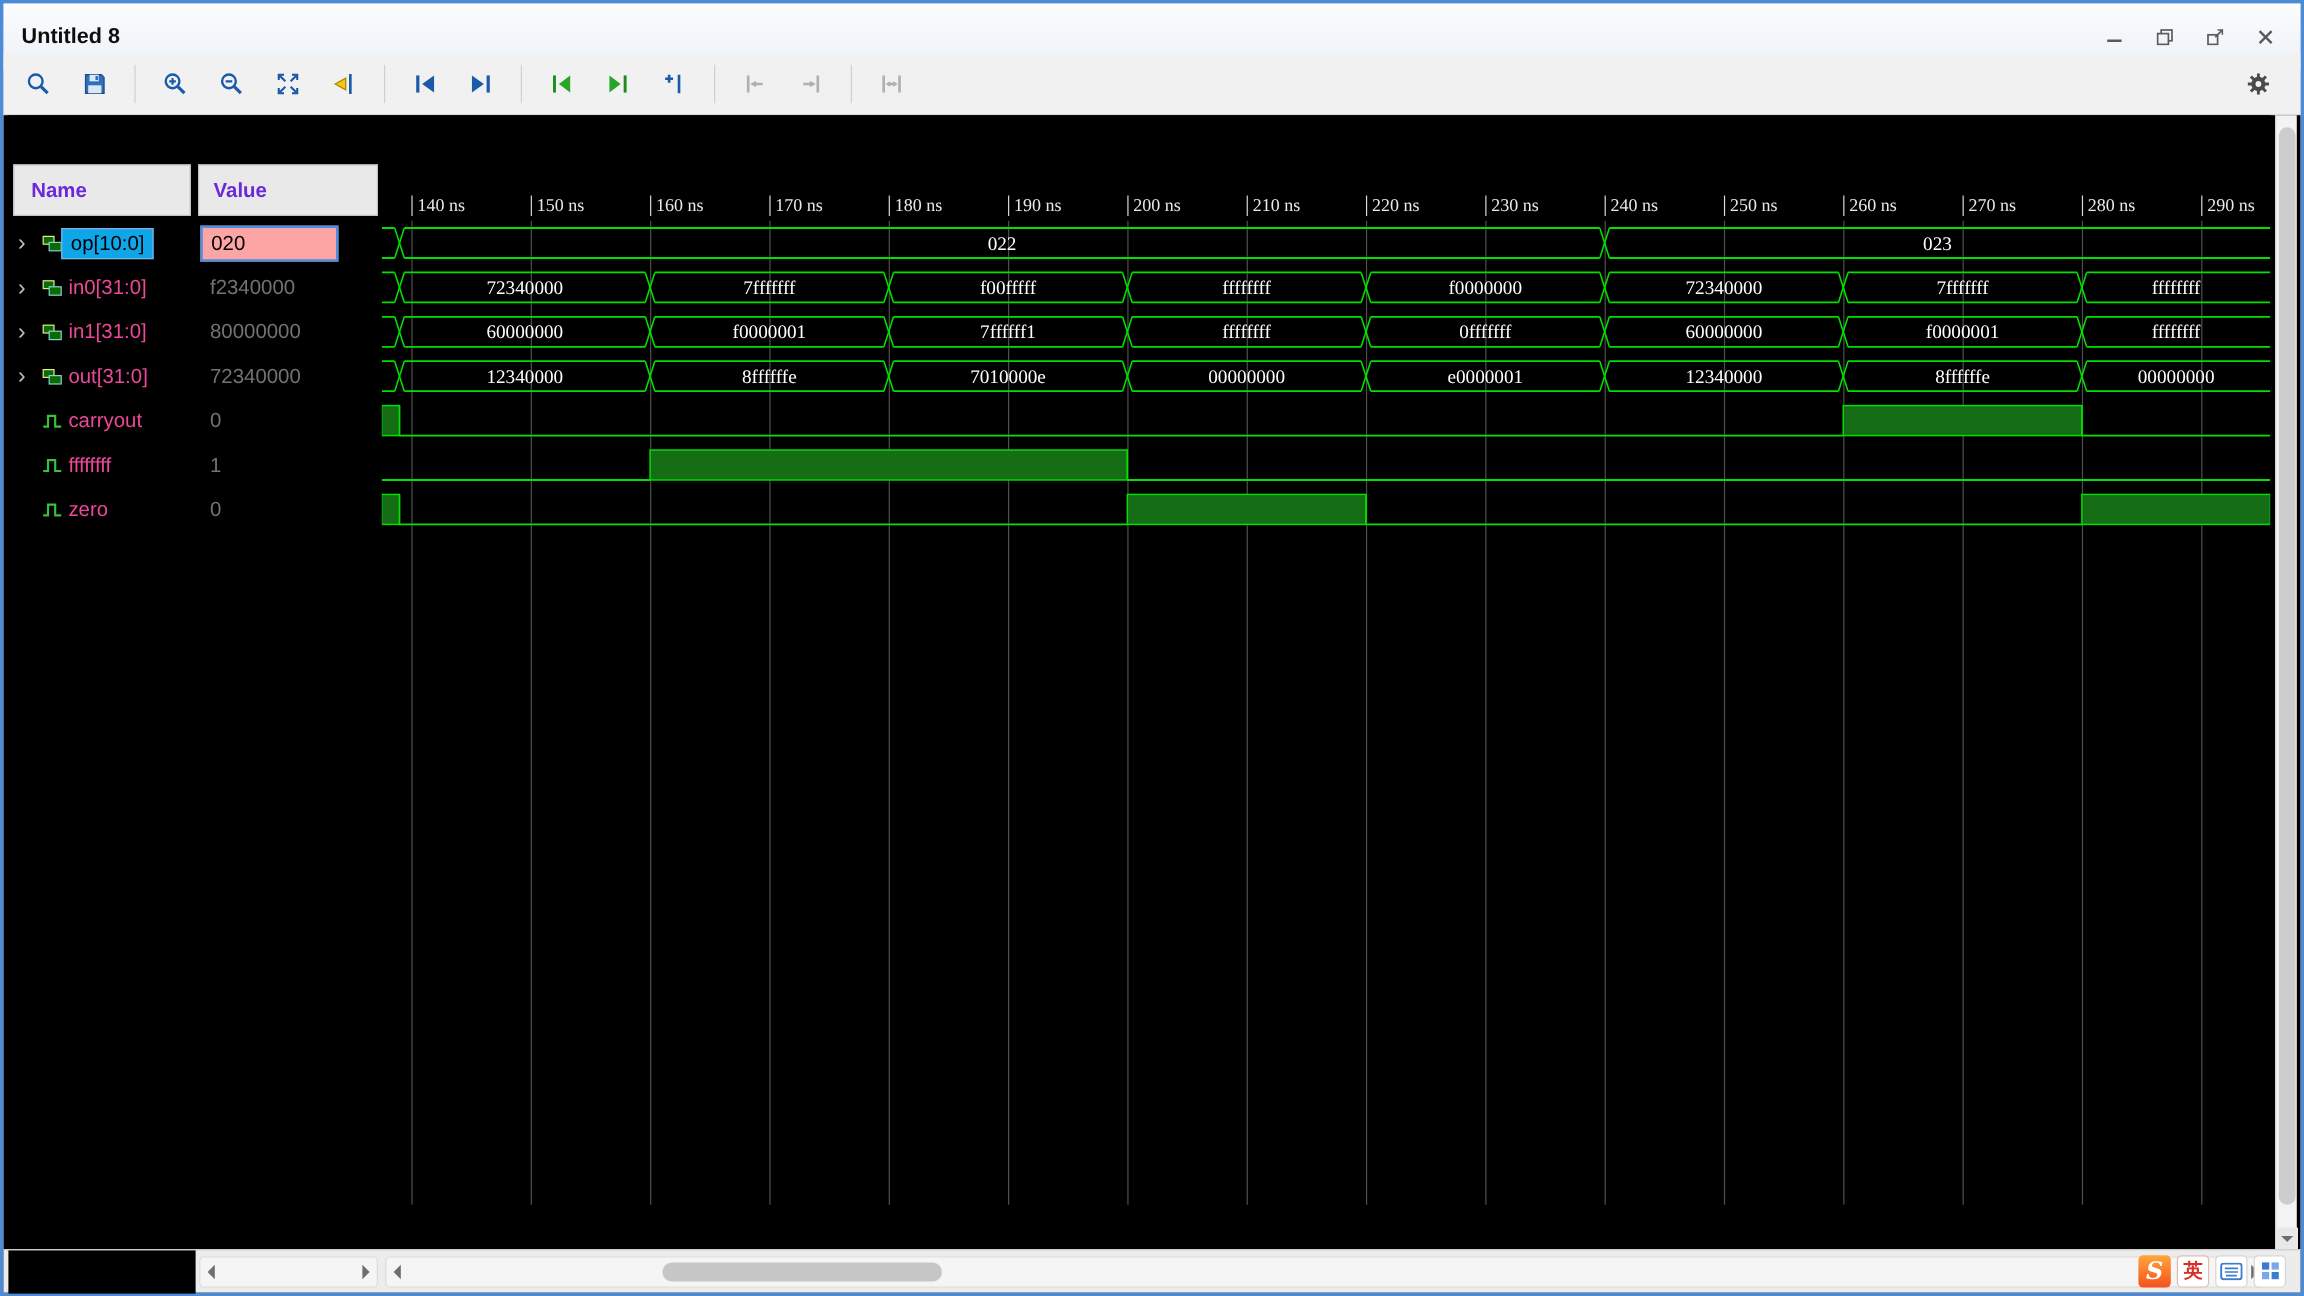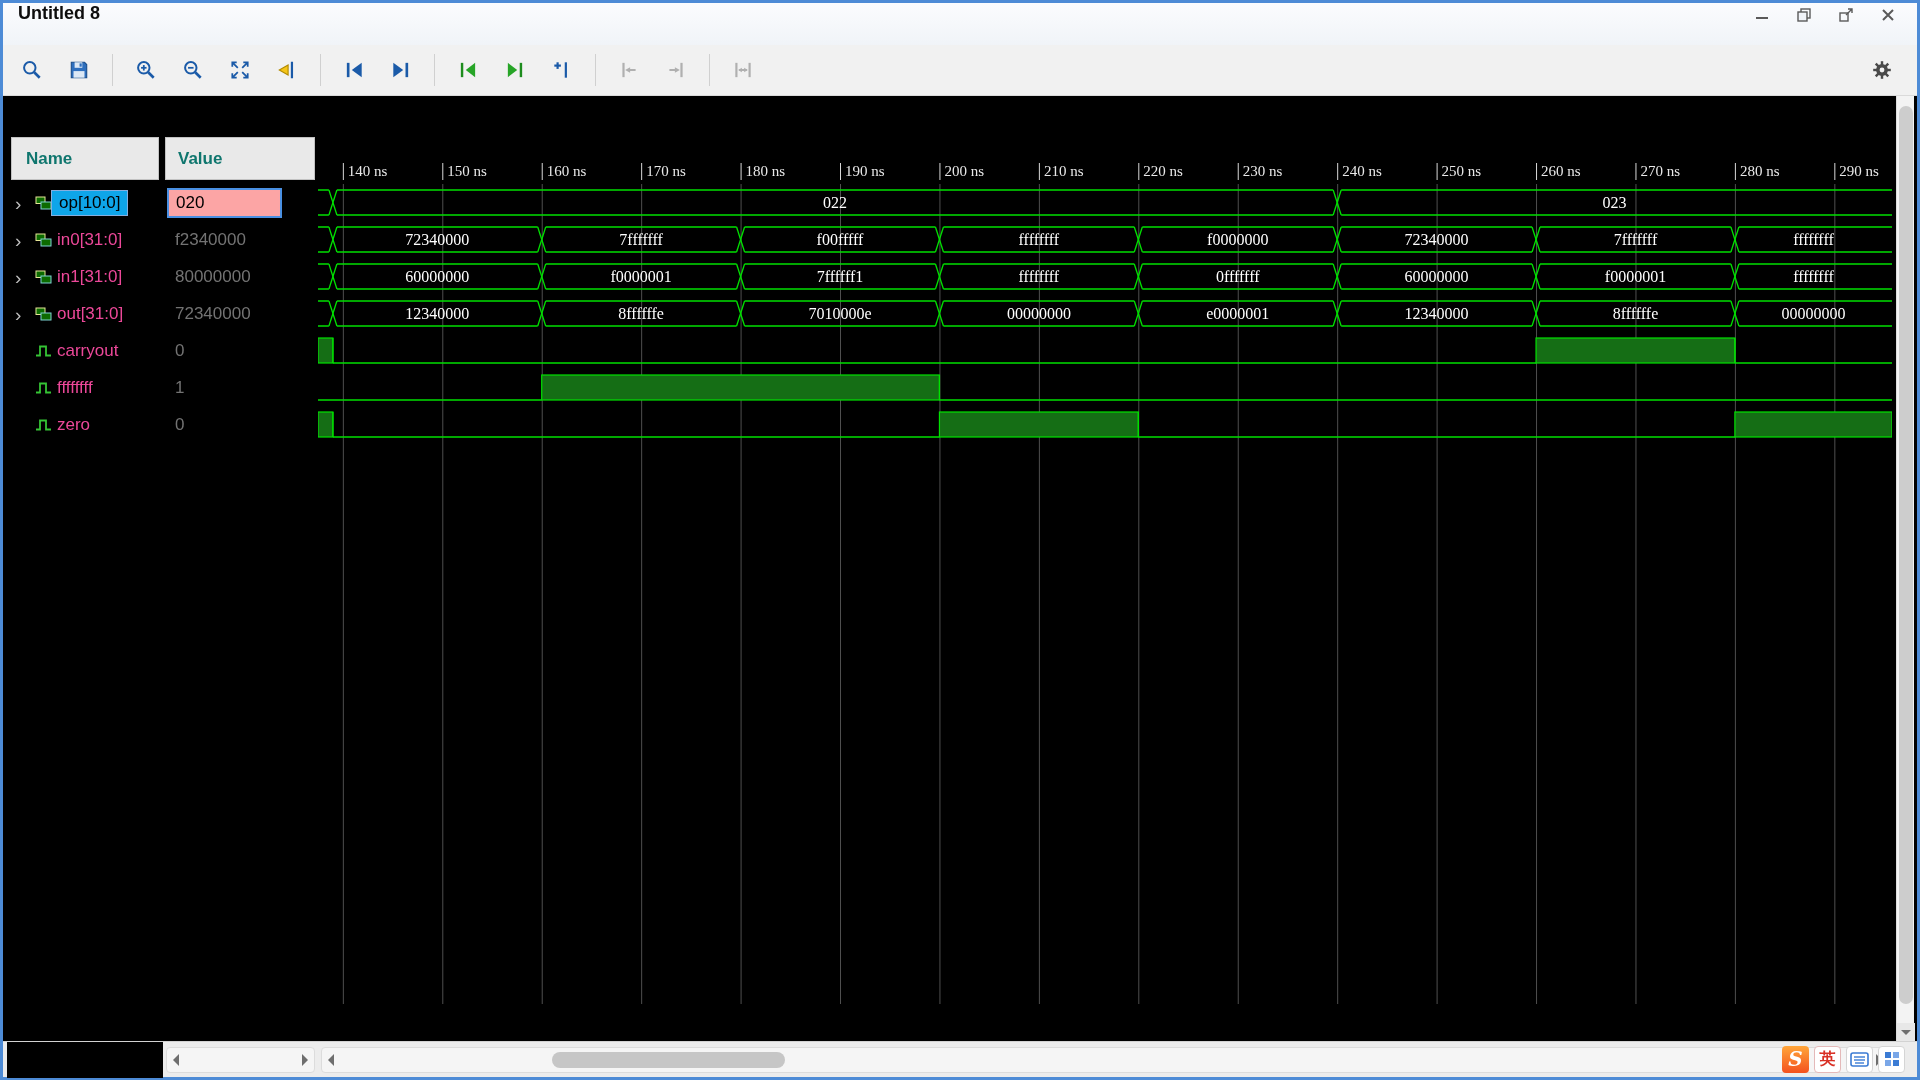--- a/index.html
+++ b/index.html
@@ -1,32 +1,32 @@
 <!DOCTYPE html>
 <html><head>
 <meta charset="utf-8">
 <style>
   *{margin:0;padding:0;box-sizing:border-box}
   html,body{width:1920px;height:1080px;overflow:hidden}
   body{position:relative;font-family:"Liberation Sans",sans-serif;background:#fff}
   #win{position:absolute;inset:0;border:3px solid #4d8bd6;background:#f0f0f0}
   
-  #titlebar{position:absolute;top:0;left:0;right:0;height:56px;background:linear-gradient(180deg,#fbfcfe,#edf1f6);border-bottom:1px solid #d5dbe4;display:flex;align-items:flex-start;padding:0 15px}
+  #titlebar{position:absolute;top:0;left:0;right:0;height:56px;background:linear-gradient(180deg,#fbfcfe,#edf1f6);border-bottom:1px solid #d5dbe4;display:flex;align-items:center;padding:0 15px}
   #title{font-size:18px;font-weight:bold;color:#0d0d0d}
   #winbtns{margin-left:auto;display:flex;align-items:center;gap:14px}
   .wbtn{width:28px;height:24px;display:flex;align-items:center;justify-content:center;cursor:pointer}
   
   #toolbar{position:absolute;top:42px;left:0;right:0;height:51px;background:#f1f1f1;border-bottom:1px solid #dadada;display:flex;align-items:center;padding:0 8px;gap:5px}
   .tbtn{width:42px;height:40px;display:flex;align-items:center;justify-content:center;border-radius:3px;cursor:pointer}
   .tsep{width:1px;height:32px;background:#d0d0d0;margin:0 7px}
   #settings-btn{margin-left:auto;margin-right:6px}
   
   #main{position:absolute;top:93px;left:0;right:0;bottom:0;background:#000}
   #names{position:absolute;left:4px;top:0;width:312px;bottom:36px;background:#000;overflow:hidden}
-  .hdrcell{position:absolute;top:41px;height:43px;background:#e9e9e9;border:1px solid #c2c2c2;display:flex;align-items:center;font-weight:bold;font-size:17px;color:#0f766e}
+  .hdrcell{position:absolute;top:41px;height:43px;background:#e9e9e9;border:1px solid #c2c2c2;display:flex;align-items:center;font-weight:bold;font-size:17px;color:#6d28d9}
   #hdrName{left:4px;width:148px;padding-left:14px}
   #hdrValue{left:158px;width:150px;padding-left:12px}
   .sig-row{position:absolute;left:0;width:312px;height:37px}
   .chev{position:absolute;left:8px;top:50%;transform:translateY(-50%);color:#bdbdbd;font-size:19px;line-height:1;cursor:pointer}
   .sigicon{position:absolute;left:28px;top:50%;transform:translateY(-50%);line-height:0}
   .signame{position:absolute;left:50px;top:50%;transform:translateY(-50%);font-size:17px;color:#ec4899;white-space:nowrap}
   .sigval{position:absolute;left:168px;top:50%;transform:translateY(-50%);font-size:17px;color:#737373;white-space:nowrap}
   .sig-row.selected .signame{left:44px;background:#0ea5e9;color:#000;padding:2px 7px;border:1px solid #86aede}
   .sig-row.selected .sigval{left:160px;width:115px;background:#fca5a5;color:#000;border:2px solid #4a90e2;padding:3px 7px}
   #wavewrap{position:absolute;left:315px;top:0;width:1574px;bottom:36px;background:#000;overflow:hidden}

